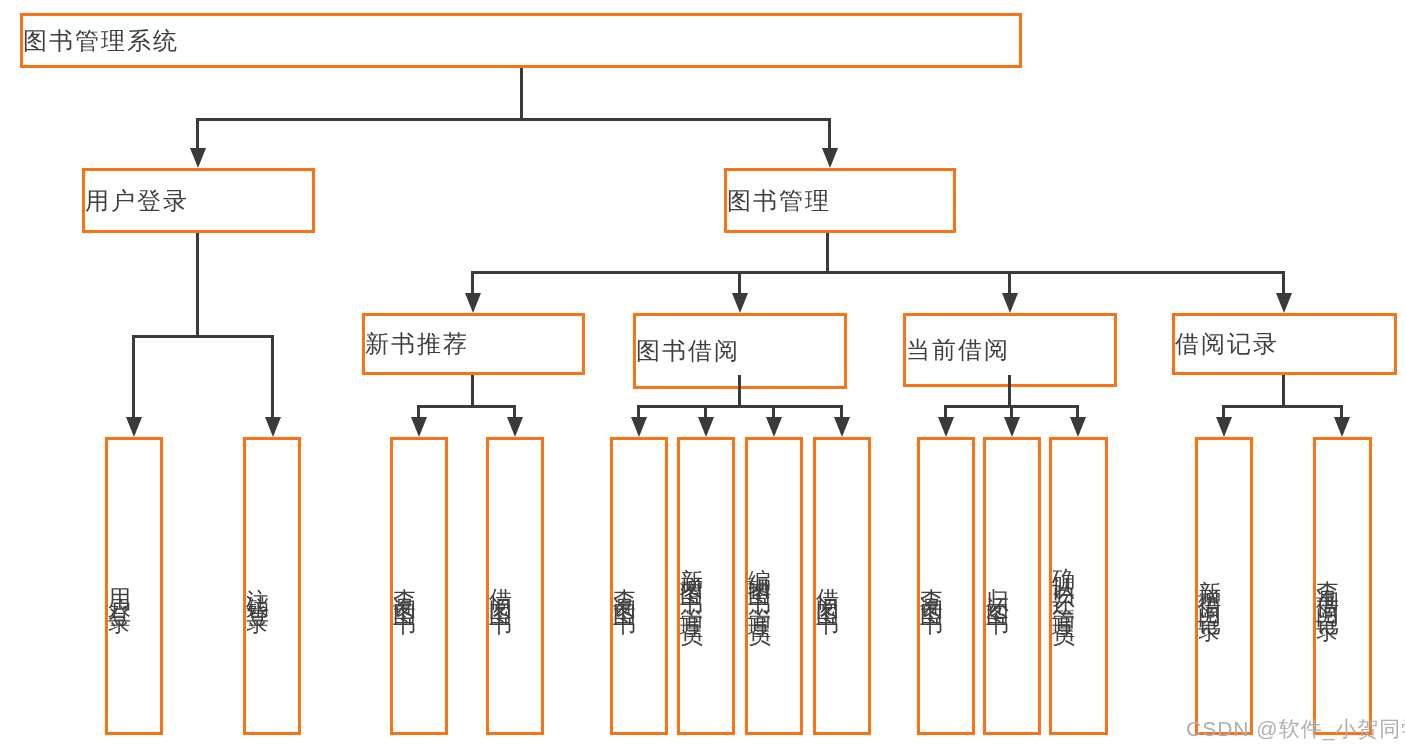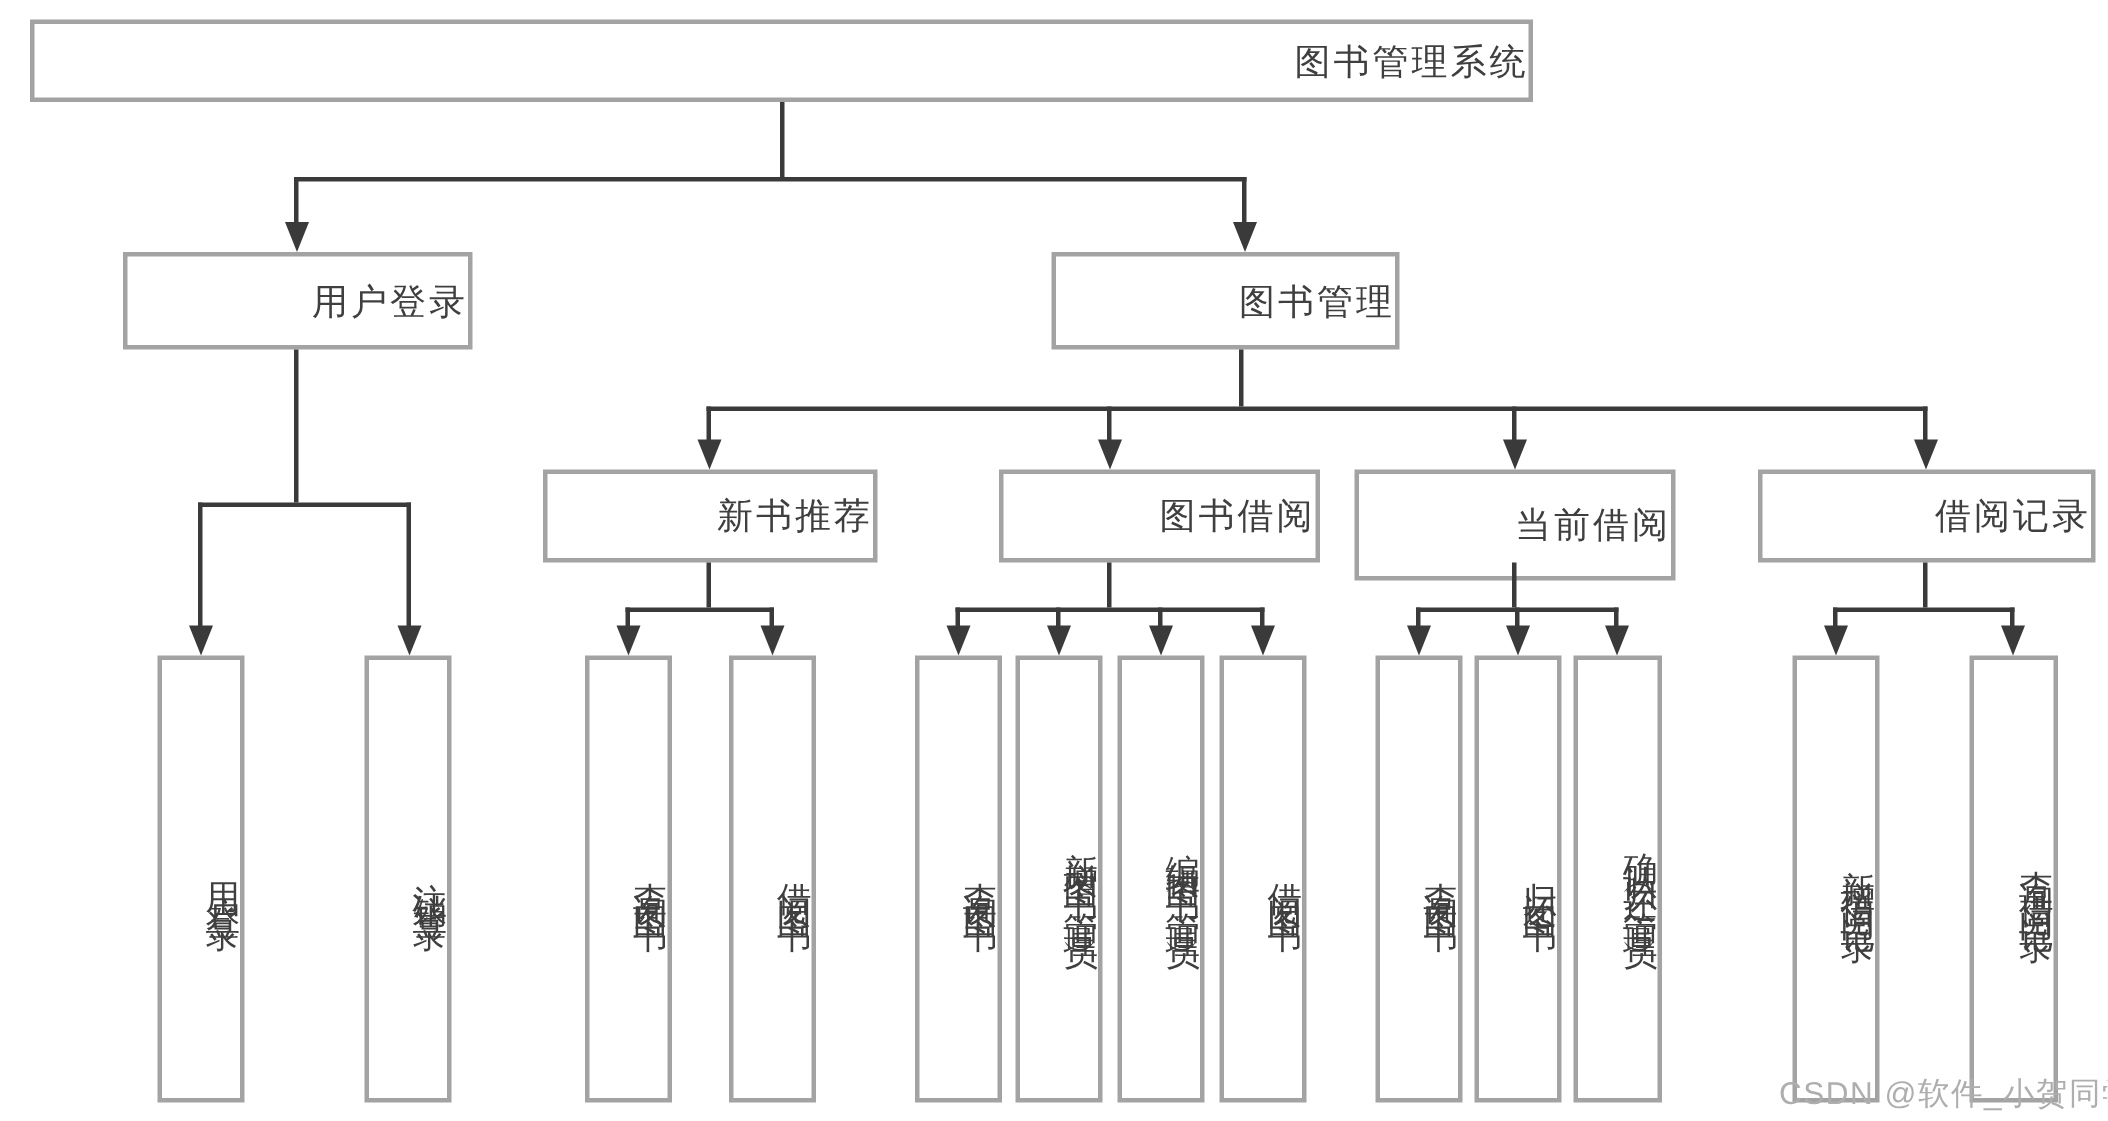--- a/index.html
+++ b/index.html
@@ -1,22 +1,22 @@
 <!DOCTYPE html>
 <html><head>
 <meta charset="utf-8">
 <style>
   html,body { margin:0; padding:0; background:#ffffff; }
   .canvas {
     position:relative; width:1405px; height:747px; background:#ffffff;
     font-family:"Liberation Sans","DejaVu Sans",sans-serif; overflow:hidden;
   }
   .box {
-    position:absolute; box-sizing:border-box; border:3px solid #a3a3a3;
-    background:#ffffff; display:flex; align-items:center; justify-content:flex-end;
+    position:absolute; box-sizing:border-box; border:3px solid #f97316;
+    background:#ffffff; display:flex; align-items:center; justify-content:flex-start;
     color:#3f3f3f;
   }
   .box .h-label { font-size:24px; letter-spacing:2px; white-space:nowrap; }
   .leaf span.v-label {
     writing-mode:vertical-rl; text-orientation:upright;
     font-size:23px; letter-spacing:8px; line-height:1; color:#3f3f3f;
   }
   .lh { position:absolute; height:3px; background:#3a3a3a; }
   .lv { position:absolute; width:3px; background:#3a3a3a; }
   .ar {
@@ -34,28 +34,28 @@
 
 <div class="canvas">
 
   <div class="box" style="left:20px;top:13px;width:1002px;height:55px">
     <span class="h-label">图书管理系统</span>
   </div>
 
   <div class="box" style="left:82px;top:168px;width:233px;height:65px">
     <span class="h-label">用户登录</span>
   </div>
-  <div class="box" style="left:701px;top:168px;width:232px;height:65px">
+  <div class="box" style="left:724px;top:168px;width:232px;height:65px">
     <span class="h-label">图书管理</span>
   </div>
 
   <div class="box" style="left:362px;top:313px;width:223px;height:62px">
     <span class="h-label">新书推荐</span>
   </div>
-  <div class="box" style="left:666px;top:313px;width:214px;height:62px">
+  <div class="box" style="left:633px;top:313px;width:214px;height:76px">
     <span class="h-label">图书借阅</span>
   </div>
   <div class="box" style="left:903px;top:313px;width:214px;height:74px">
     <span class="h-label">当前借阅</span>
   </div>
   <div class="box" style="left:1172px;top:313px;width:225px;height:62px">
     <span class="h-label">借阅记录</span>
   </div>
 
   <div class="box leaf" style="left:105px;top:437px;width:58px;height:298px">

